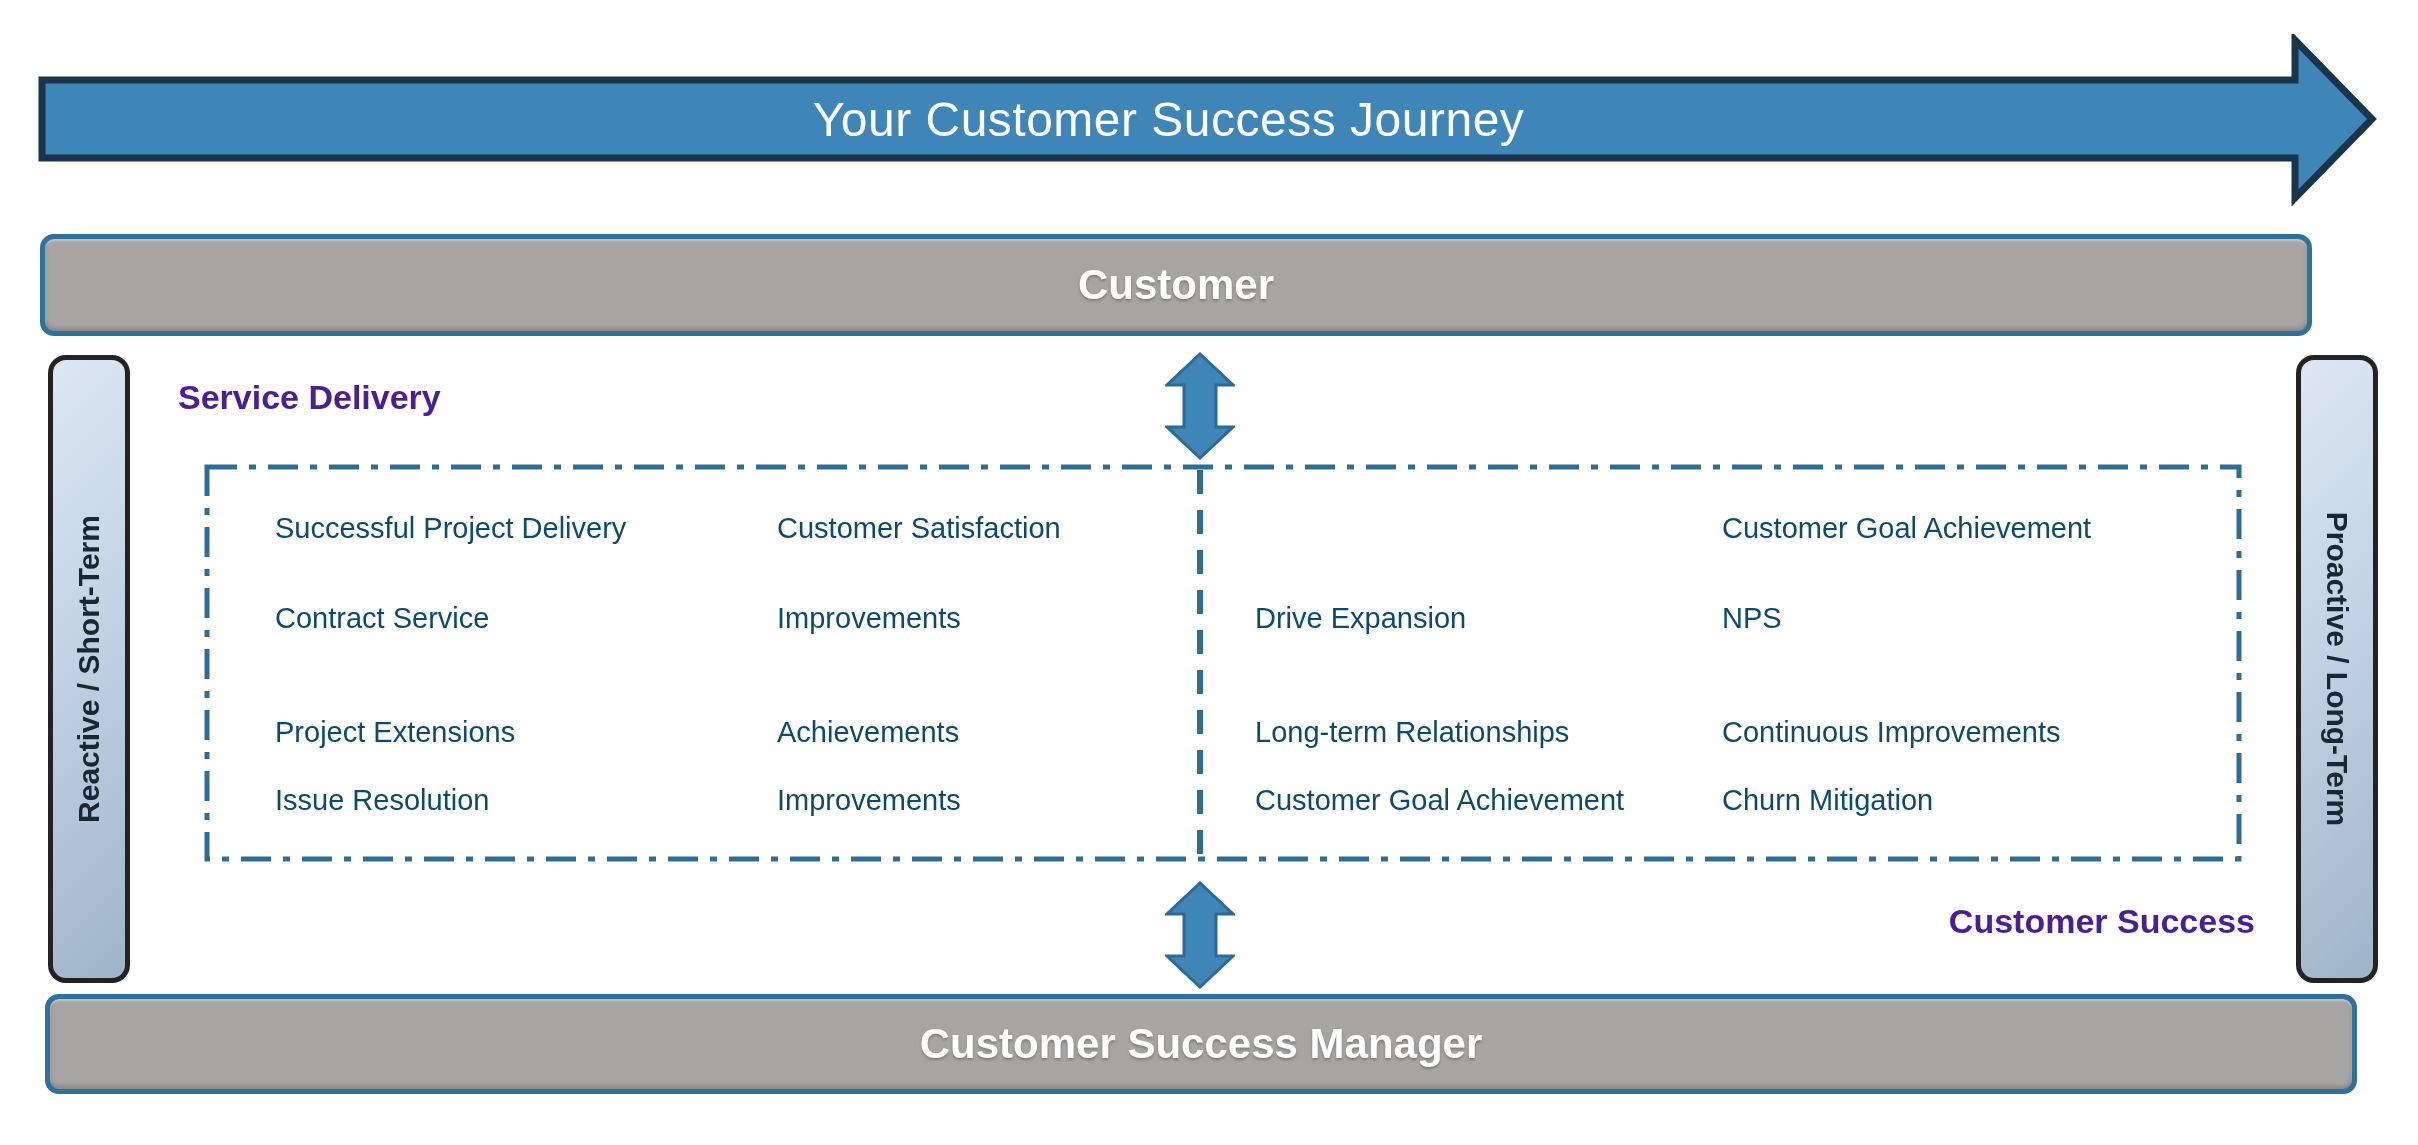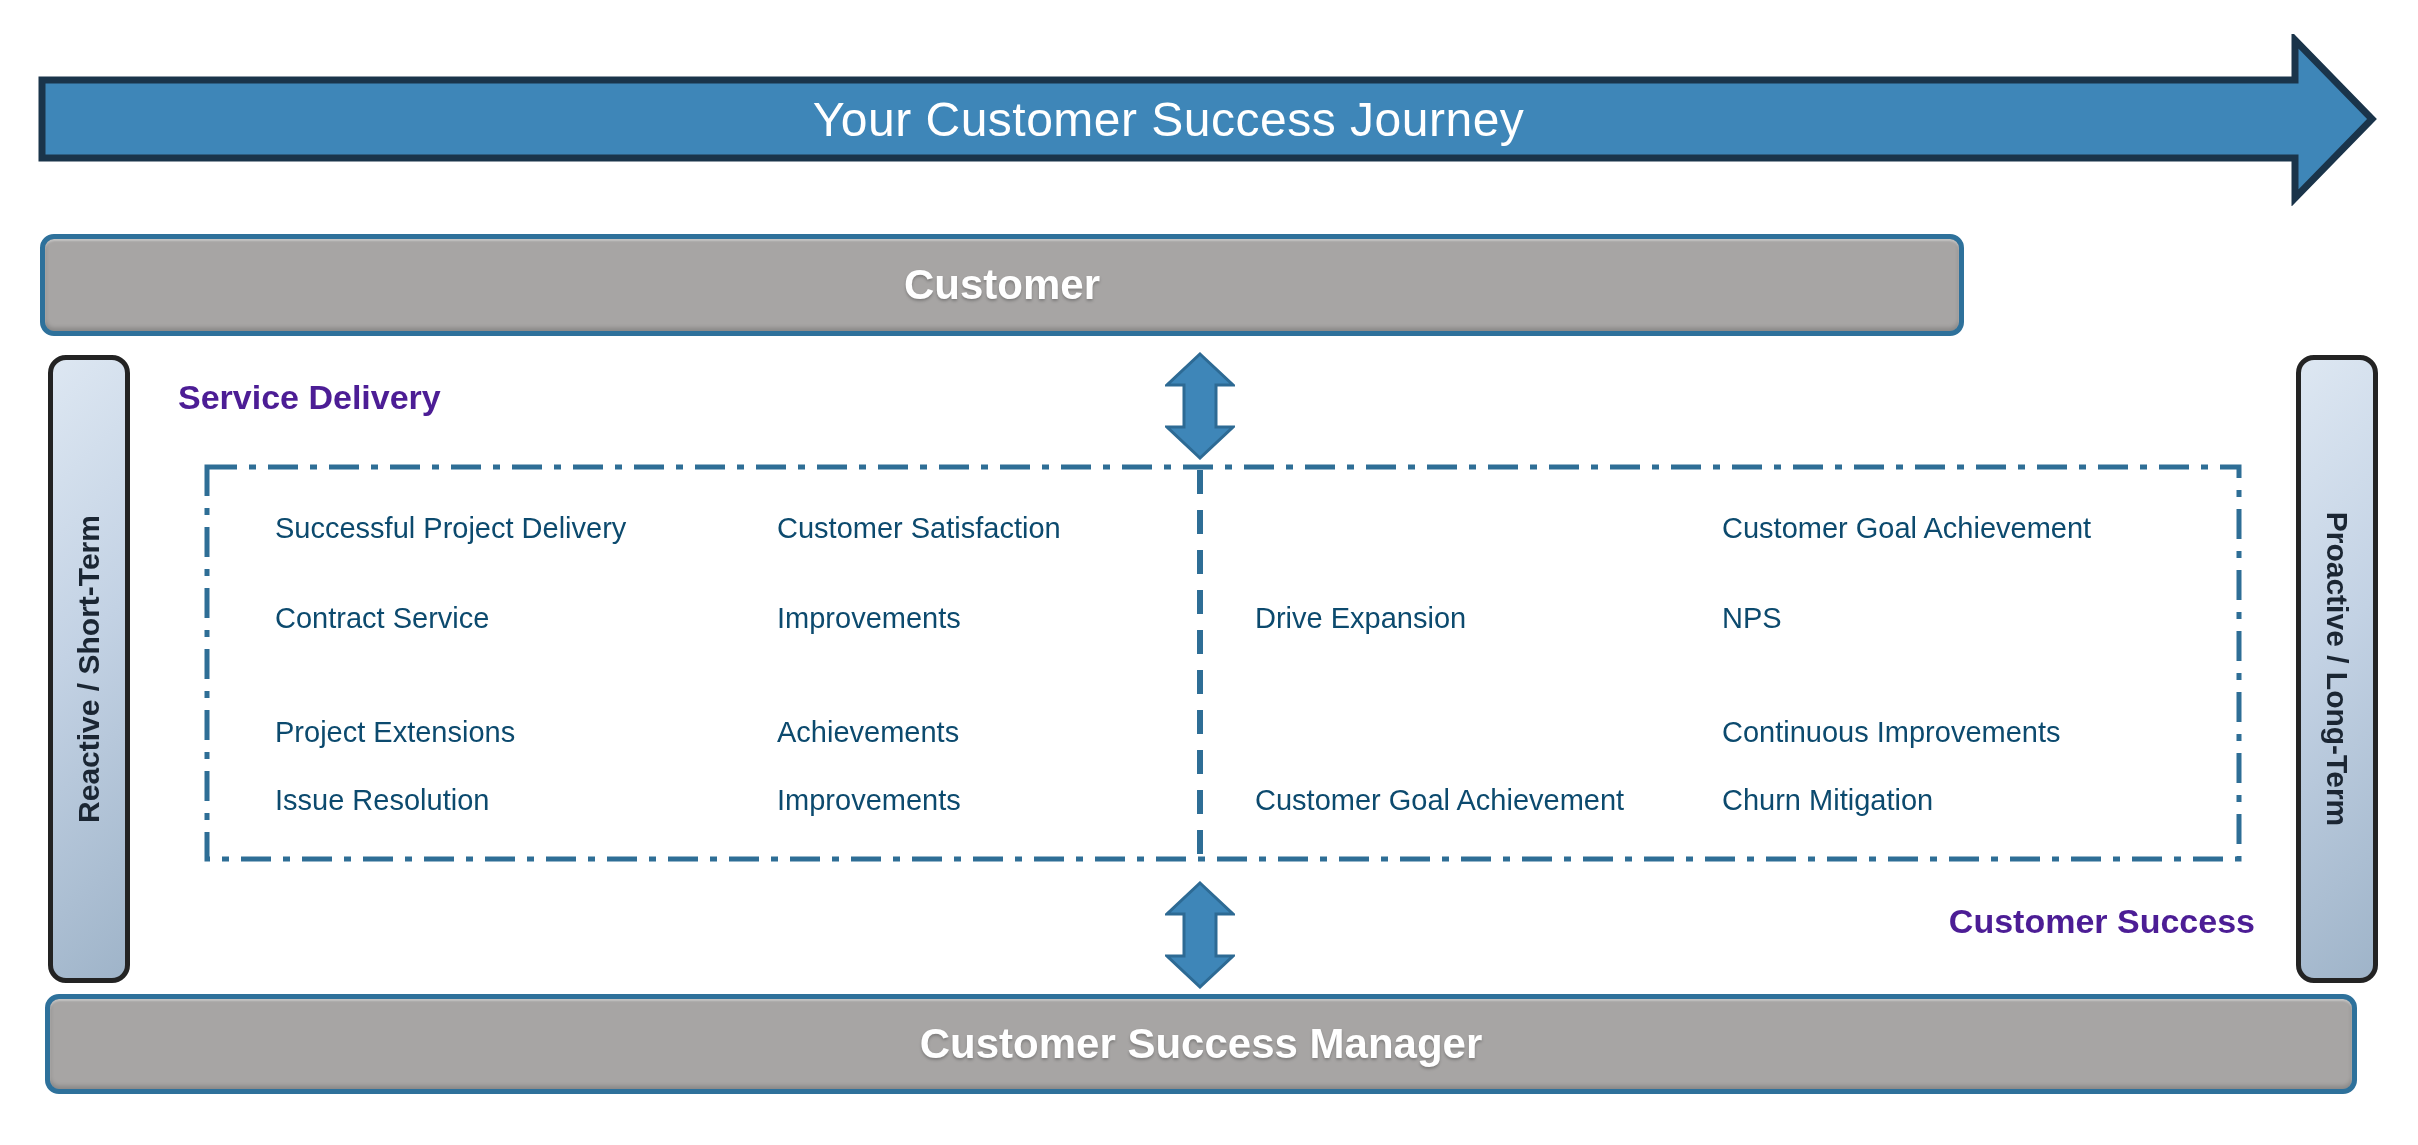--- a/index.html
+++ b/index.html
@@ -24,21 +24,21 @@
   .gray-bar{
     background:#a7a5a4;
     border:5px solid #2e719b;
     border-radius:14px;
     box-sizing:border-box;
     display:flex;align-items:center;justify-content:center;
     color:#ffffff;font-weight:bold;font-size:42px;
     text-shadow:0 2px 3px rgba(0,0,0,0.25);
     box-shadow:inset 0 2px 2px rgba(255,255,255,0.35), inset 0 -3px 4px rgba(0,0,0,0.18);
   }
-  .customer-bar{left:40px;top:234px;width:1924px;height:102px;}
+  .customer-bar{left:40px;top:234px;width:2272px;height:102px;}
   .csm-bar{left:45px;top:994px;width:2312px;height:100px;}
 
   
   .rail{
     width:82px;height:628px;top:355px;
     border:5px solid #232323;
     border-radius:18px;
     box-sizing:border-box;
     background:linear-gradient(135deg,#dde7f2 0%,#c3d2e4 45%,#9fb4c9 100%);
     display:flex;align-items:center;justify-content:center;
@@ -113,20 +113,21 @@
   <div class="abs item c1 r2">Contract Service</div>
   <div class="abs item c1 r3">Project Extensions</div>
   <div class="abs item c1 r4">Issue Resolution</div>
 
   <div class="abs item c2 r1">Customer Satisfaction</div>
   <div class="abs item c2 r2">Improvements</div>
   <div class="abs item c2 r3">Achievements</div>
   <div class="abs item c2 r4">Improvements</div>
 
   <div class="abs item c3 r2">Drive Expansion</div>
+  <div class="abs item c3 r3">Long-term Relationships</div>
   <div class="abs item c3 r4">Customer Goal Achievement</div>
 
   <div class="abs item c4 r1">Customer Goal Achievement</div>
   <div class="abs item c4 r2">NPS</div>
   <div class="abs item c4 r3">Continuous Improvements</div>
   <div class="abs item c4 r4">Churn Mitigation</div>
 
   <div class="abs gray-bar csm-bar">
     <span>Customer Success Manager</span>
   </div>

